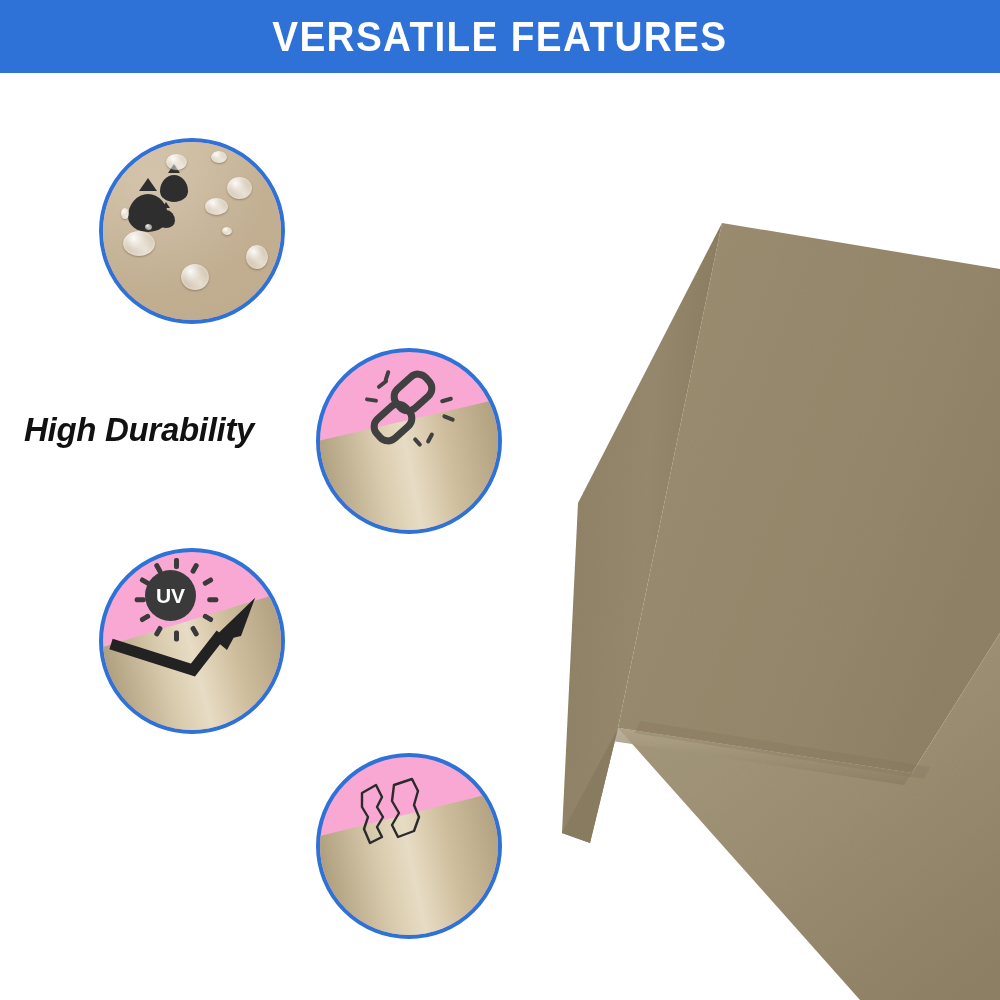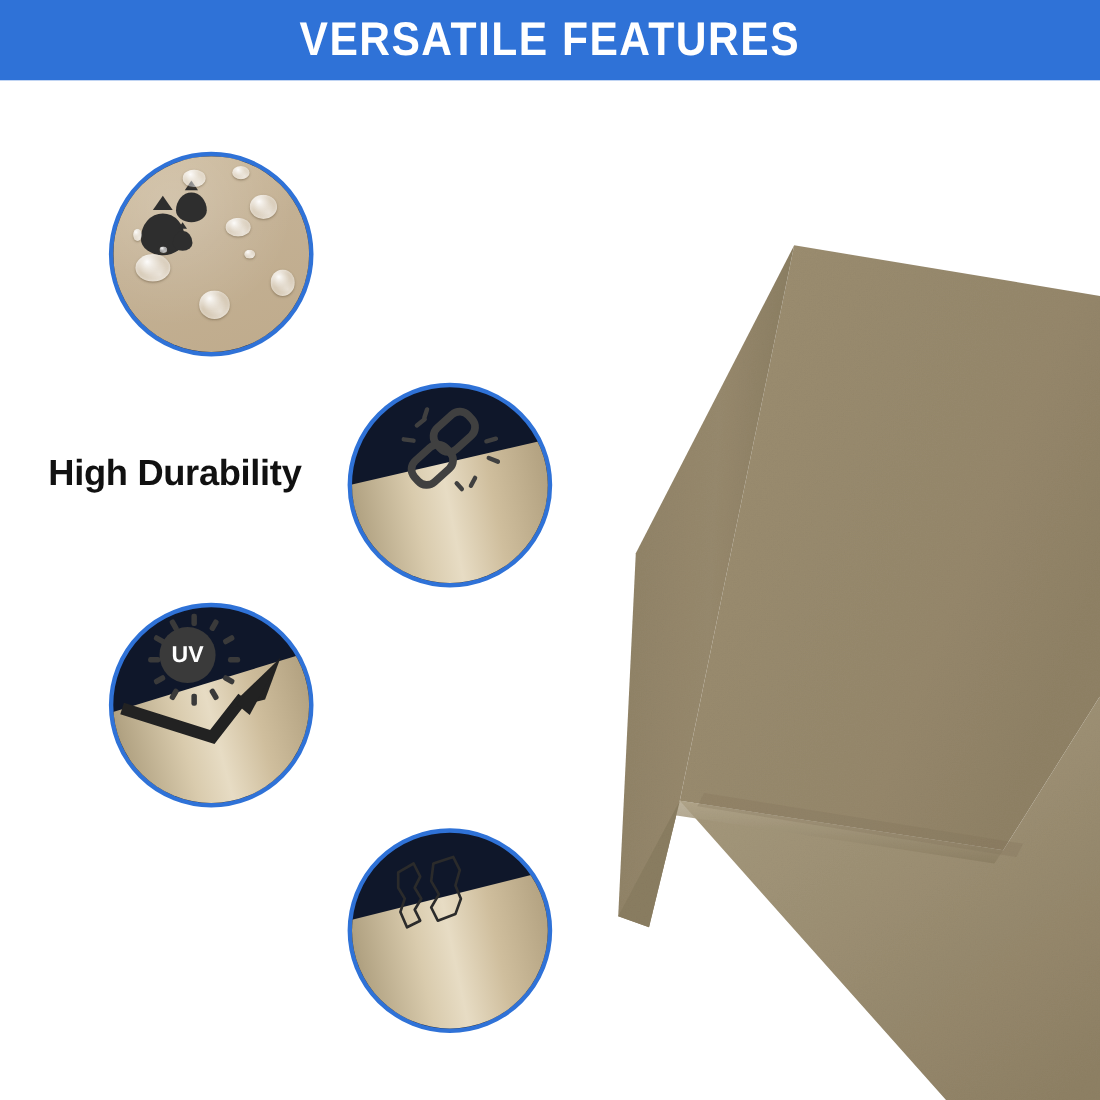--- a/index.html
+++ b/index.html
@@ -41,21 +41,21 @@
   }
 
   
   .feature-circle {
     position: absolute;
     width: 186px;
     height: 186px;
     border-radius: 50%;
     border: 4px solid #2f72d7;
     overflow: hidden;
-    background: #0f172a;
+    background: #f9a8d4;
   }
 
   
   .fabric-full {
     position: absolute;
     inset: 0;
     background:
       radial-gradient(circle at 30% 25%, rgba(255,255,255,.20), rgba(0,0,0,0) 60%),
       linear-gradient(160deg, #cdbb9d 0%, #c3b093 45%, #bfab8c 100%);
   }
@@ -145,21 +145,21 @@
   
   .feature-label {
     position: absolute;
     color: #111111;
     font-weight: bold;
     font-size: 33px;
     line-height: 1.05;
     white-space: pre-line;
     letter-spacing: -0.3px;
   }
-  .feature-label.left-align { text-align: center; }
+  .feature-label.left-align { text-align: left; font-style: italic; }
   .feature-label.center-align { text-align: center; }
 
   
   #product { position: absolute; left: 500px; top: 73px; width: 500px; height: 927px; }
 </style>
 </head>
 <body>
 
 <div id="page">
 

